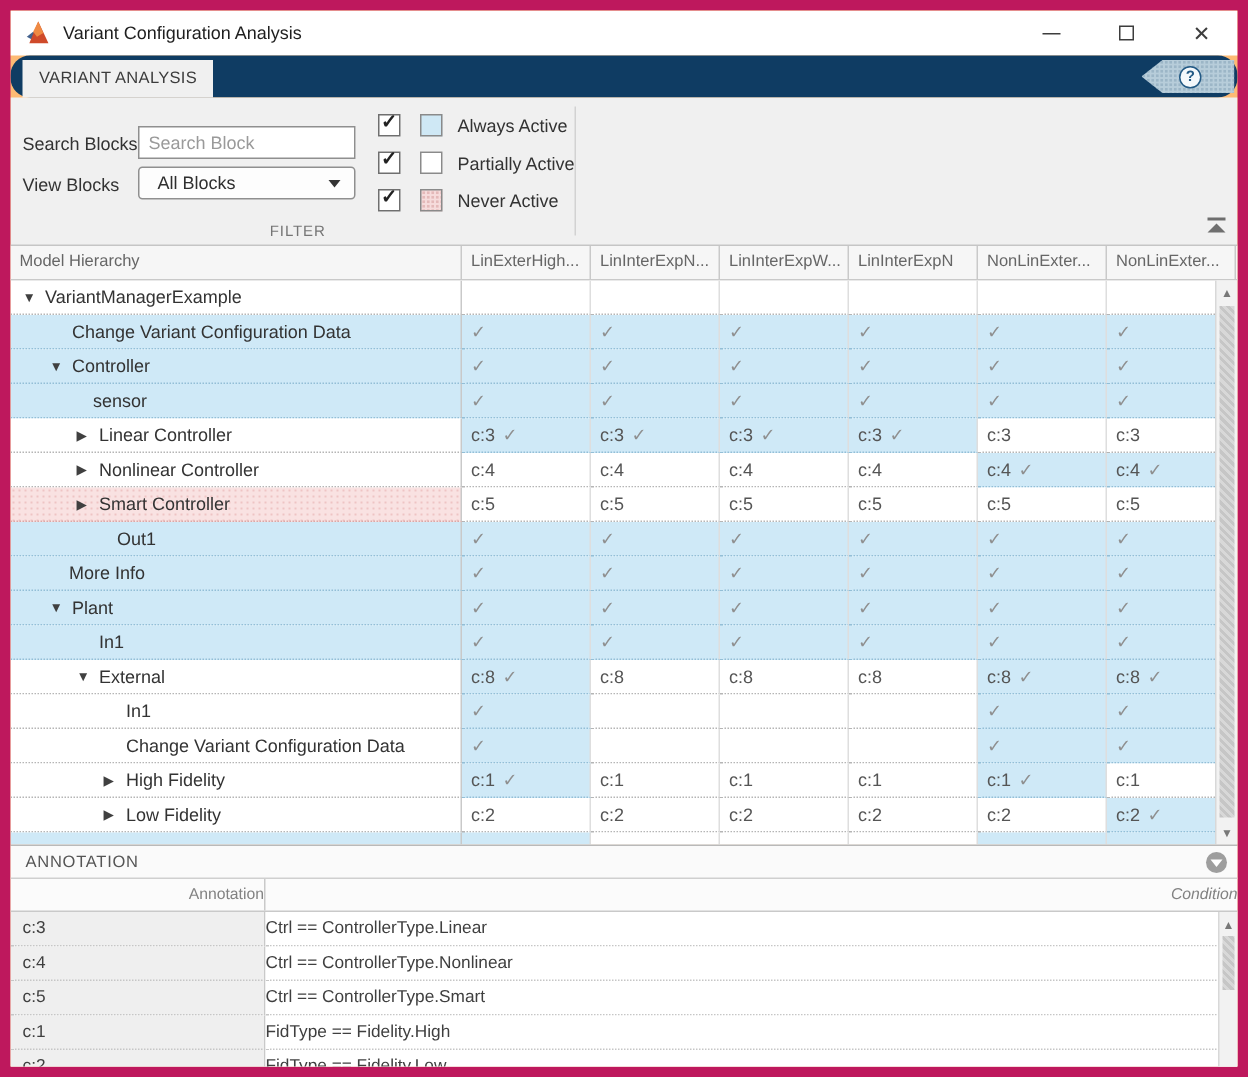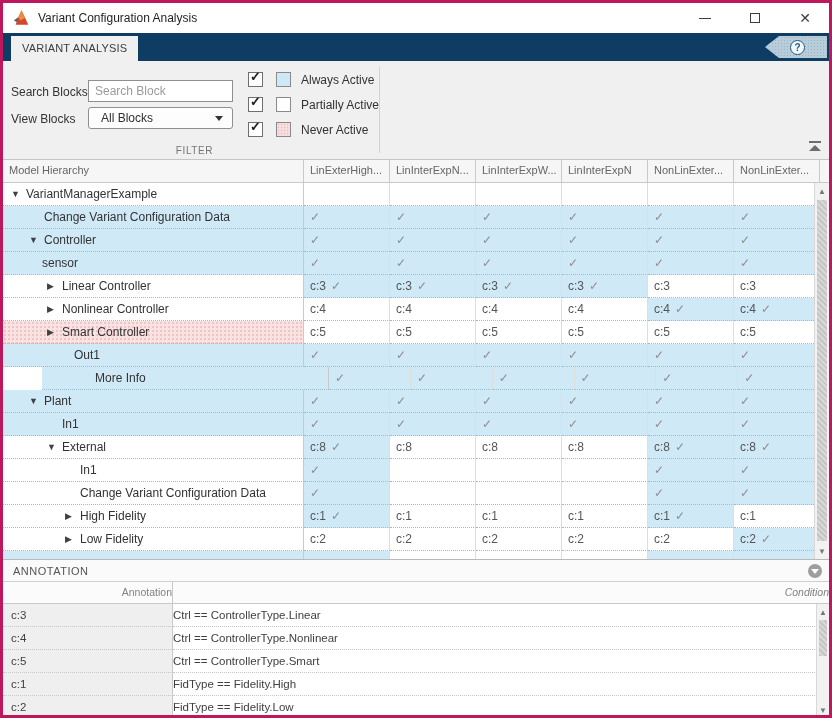--- a/index.html
+++ b/index.html
@@ -1,31 +1,31 @@
 <!DOCTYPE html>
 <html><head>
 <meta charset="utf-8">
 <style>
   * { margin:0; padding:0; box-sizing:border-box; }
   html,body { width:832px; height:718px; background:#e8e8e8; font-family:"Liberation Sans", sans-serif; }
-  .window { position:relative; width:832px; height:718px; border:3px solid #be185d; background:#fdba74; overflow:hidden; }
+  .window { position:relative; width:832px; height:718px; border:7px solid #be185d; background:#fdba74; overflow:hidden; }
 
   
   .titlebar { height:30px; display:flex; align-items:center; padding-left:10px; background:#fff; }
   .logo { width:17px; height:16px; flex-shrink:0; }
   .wtitle { margin-left:8px; font-size:12px; color:#1f1f1f; }
   .tspacer { flex:1; }
   .winbtns { display:flex; gap:22px; margin-right:10px; }
   .winbtn { width:28px; height:28px; display:flex; align-items:center; justify-content:center; color:#3d3d3d; cursor:default; }
   .min-glyph { width:12px; height:0; border-top:1px solid #3d3d3d; }
   .max-glyph { width:10px; height:10px; border:1px solid #3d3d3d; }
   .close-glyph { font-size:14px; line-height:14px; color:#3d3d3d; }
 
   
-  .tabbar { position:relative; height:28px; background:#0f3c63; }
+  .tabbar { position:relative; height:28px; background:#0f3c63;border-radius:13px; }
   .tab { display:inline-block; margin:3px 0 0 8px; height:25px; line-height:25px; padding:0 11px; background:#f0f0f0; font-size:11px; color:#3c3c3c; letter-spacing:.2px; }
   .helpbadge { position:absolute; right:2px; top:3px; width:62px; height:22px;
     clip-path:polygon(14px 0,100% 0,100% 100%,14px 100%,0 50%);
     background-color:#b7cdda; background-image:radial-gradient(#9cb6c7 1px,transparent 1px); background-size:3px 3px;
     display:flex; align-items:center; }
   .qcircle { width:15px; height:15px; border-radius:50%; background:#f4f8fb; border:1.5px solid #235a85; color:#235a85;
     font-weight:bold; font-size:10px; display:flex; align-items:center; justify-content:center; margin-left:25px; }
 
   
   .toolstrip { position:relative; height:99px; background:#f0f0f0; border-bottom:1px solid #c5c5c5; }
@@ -224,21 +224,21 @@
             <span class="check">✓</span>
           </div>
           <div class="gcell bg-blue">
             <span class="check">✓</span>
           </div>
           <div class="gcell bg-blue">
             <span class="check">✓</span>
           </div>
         </div>
         <div class="grow">
-          <div class="glabel bg-blue" style="padding-left: 24px; text-align: right;">
+          <div class="glabel bg-blue" style="padding-left: 40px; text-align: right;">
             <span class="expander"></span>
             <span class="glabel-text">sensor</span>
           </div>
           <div class="gcell bg-blue">
             <span class="check">✓</span>
           </div>
           <div class="gcell bg-blue">
             <span class="check">✓</span>
           </div>
           <div class="gcell bg-blue">
@@ -350,21 +350,21 @@
             <span class="check">✓</span>
           </div>
           <div class="gcell bg-blue">
             <span class="check">✓</span>
           </div>
           <div class="gcell bg-blue">
             <span class="check">✓</span>
           </div>
         </div>
         <div class="grow">
-          <div class="glabel bg-blue" style="padding-left: 38px; margin-left: 39px;">
+          <div class="glabel bg-blue" style="padding-left: 24px;">
             <span class="expander"></span>
             <span class="glabel-text">More Info</span>
           </div>
           <div class="gcell bg-blue">
             <span class="check">✓</span>
           </div>
           <div class="gcell bg-blue">
             <span class="check">✓</span>
           </div>
           <div class="gcell bg-blue">

